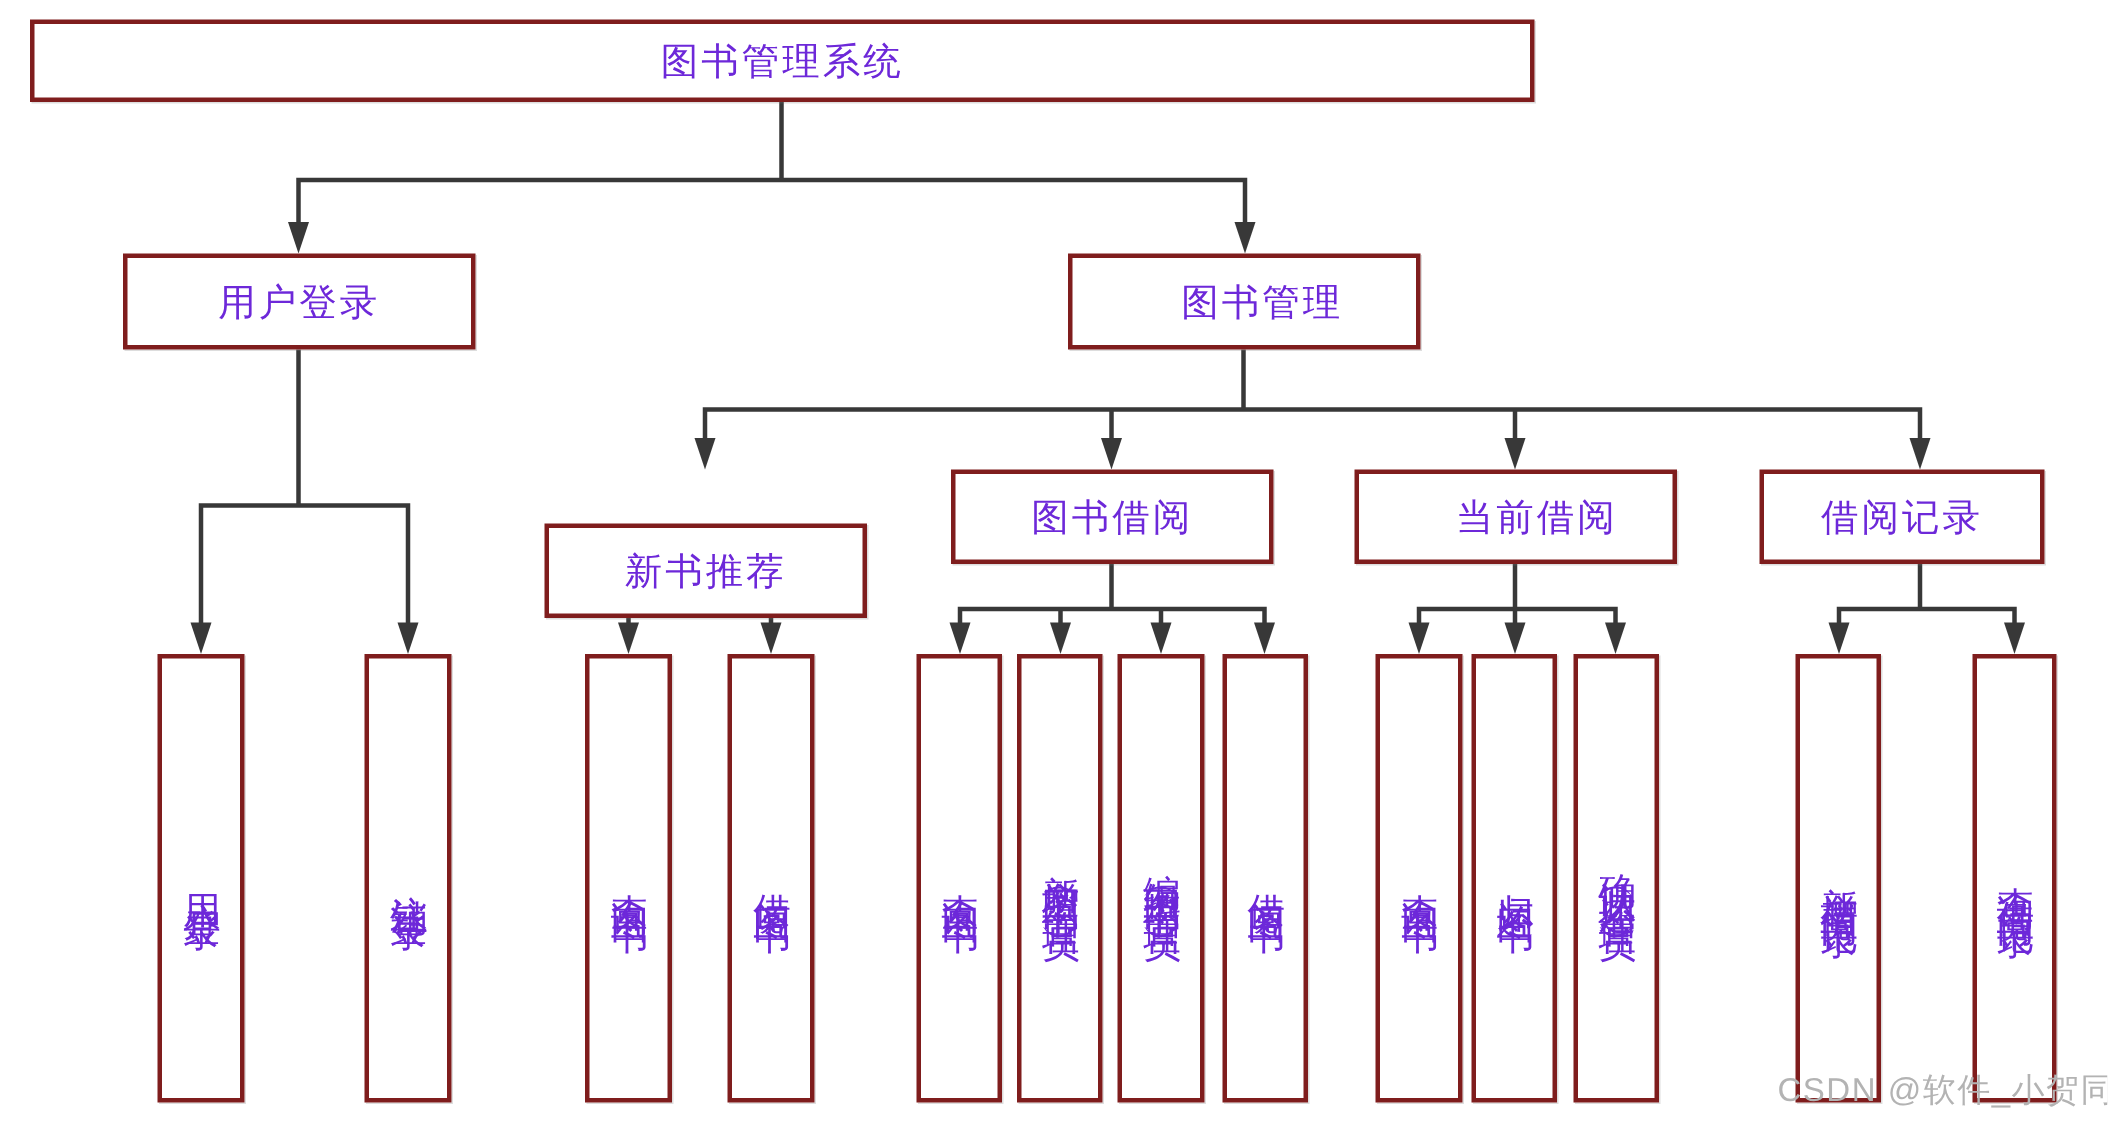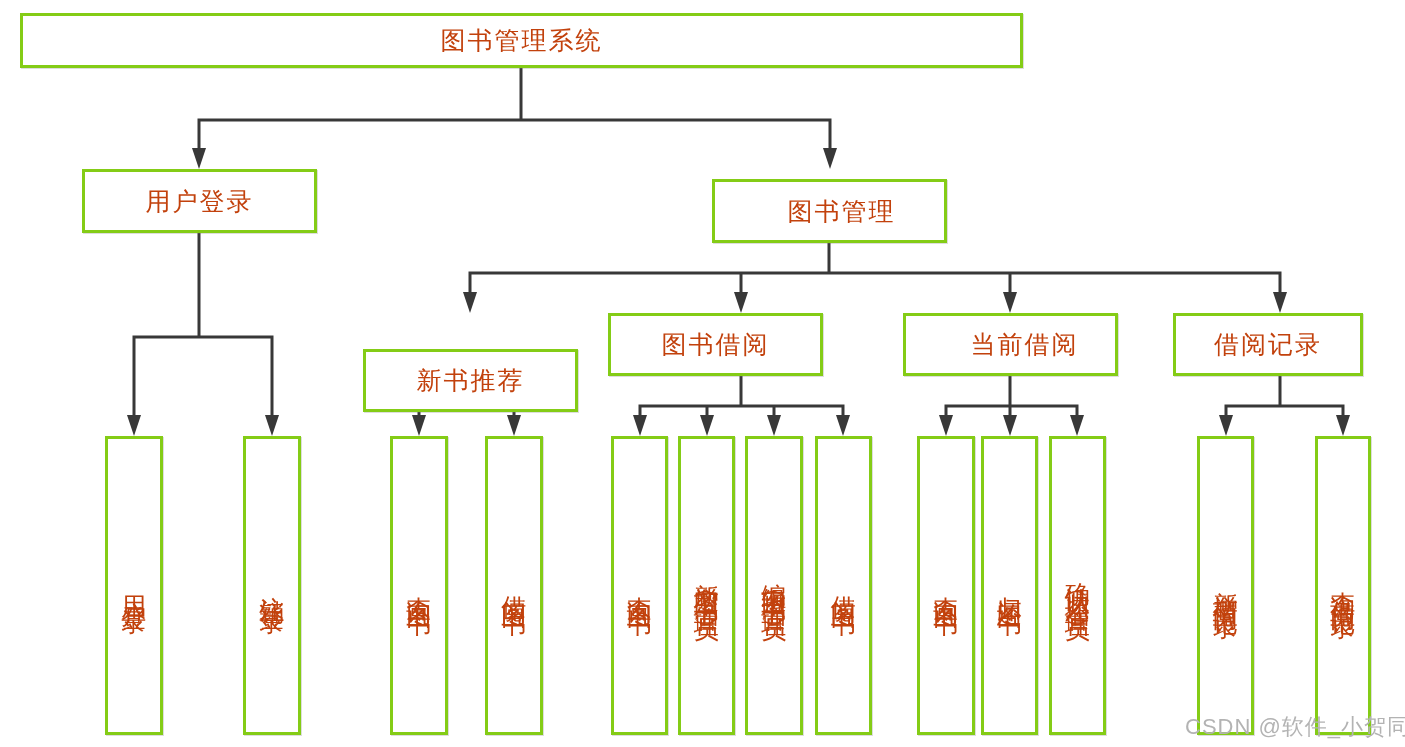--- a/index.html
+++ b/index.html
@@ -19,22 +19,22 @@
     position: absolute;
     left: 0;
     top: 0;
     width: 1405px;
     height: 747px;
   }
   .box {
     position: absolute;
     box-sizing: border-box;
     background: #ffffff;
-    border: 3px solid #84cc16;
-    color: #c2410c;
+    border: 3px solid #7f1d1d;
+    color: #6d28d9;
     display: flex;
     align-items: center;
     justify-content: center;
     font-size: 25px;
     letter-spacing: 2px;
     text-align: center;
     box-shadow: 1px 1px 0 rgba(120,120,120,0.25);
   }
   .vbox {
     writing-mode: vertical-rl;
@@ -103,24 +103,24 @@
       <polygon points="1070,415 1084,415 1077,436"></polygon>
 
       <polygon points="1219,415 1233,415 1226,436"></polygon>
       <polygon points="1336,415 1350,415 1343,436"></polygon>
     </g>
   </svg>
 
   <div class="box" style="left:20px; top:13px; width:1003px; height:55px;">图书管理系统</div>
 
   <div class="box" style="left:82px; top:169px; width:235px; height:64px;">用户登录</div>
-  <div class="box" style="left:712px; top:179px; width:235px; height:64px;padding-left:24px;">图书管理</div>
+  <div class="box" style="left:712px; top:169px; width:235px; height:64px;padding-left:24px;">图书管理</div>
 
   <div class="box" style="left:363px; top:313px; width:215px; height:63px;margin-top:36px;">新书推荐</div>
-  <div class="box" style="left:608px; top:313px; width:215px; height:63px;">图书借阅</div>
+  <div class="box" style="left:634px; top:313px; width:215px; height:63px;">图书借阅</div>
   <div class="box" style="left:903px; top:313px; width:215px; height:63px;padding-left:28px;">当前借阅</div>
   <div class="box" style="left:1173px; top:313px; width:190px; height:63px;">借阅记录</div>
 
   <div class="box vbox" style="left:105px; top:436px; width:58px; height:299px;">用户登录</div>
   <div class="box vbox" style="left:243px; top:436px; width:58px; height:299px;">注销登录</div>
 
   <div class="box vbox" style="left:390px; top:436px; width:58px; height:299px;">查询图书</div>
   <div class="box vbox" style="left:485px; top:436px; width:58px; height:299px;">借阅图书</div>
 
   <div class="box vbox" style="left:611px; top:436px; width:57px; height:299px;">查询图书</div>

